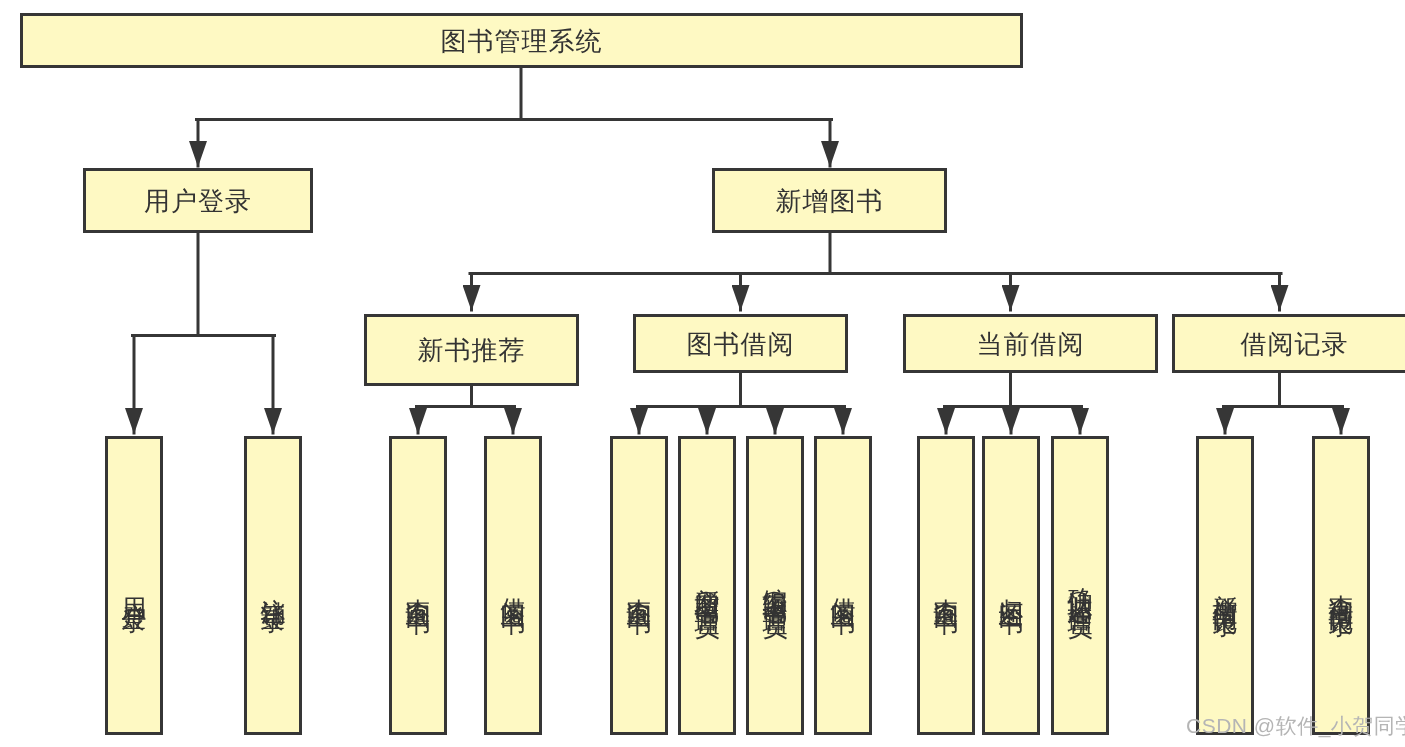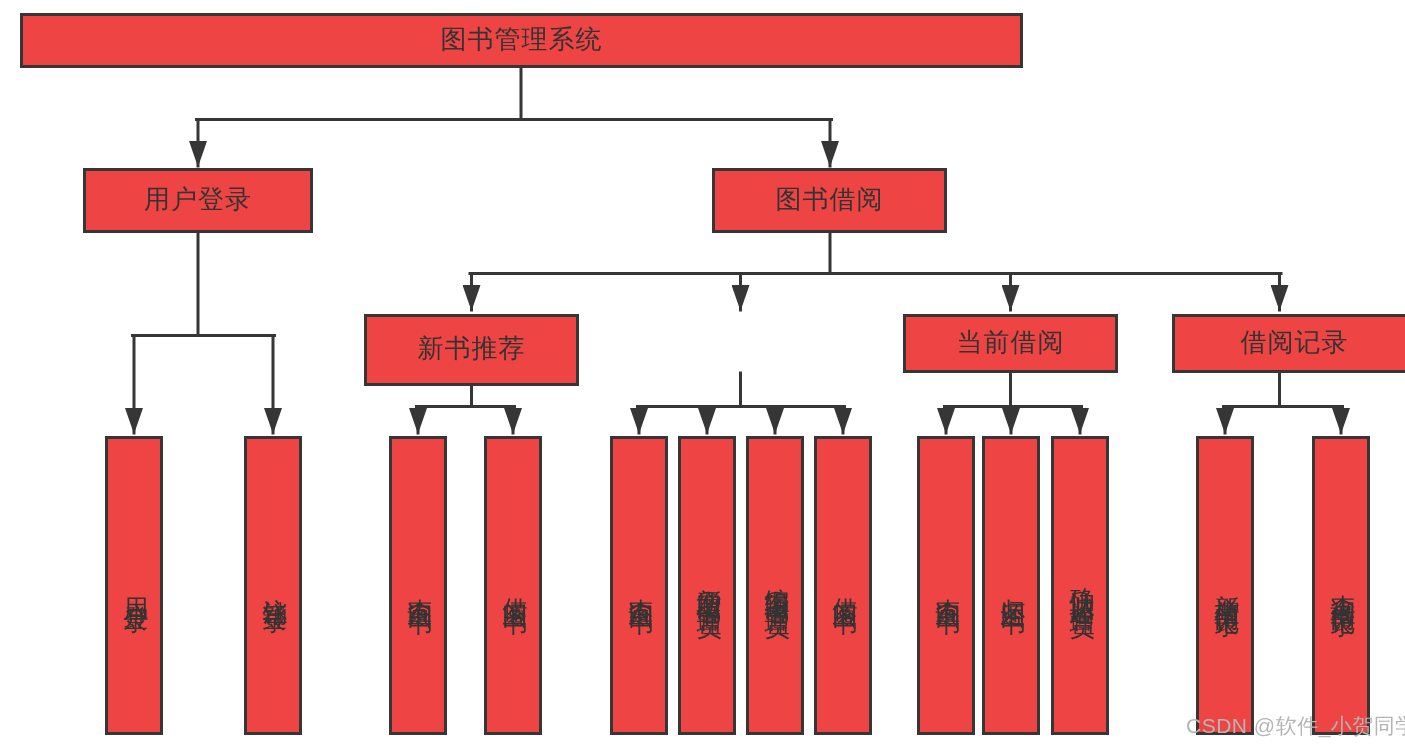--- a/index.html
+++ b/index.html
@@ -4,23 +4,23 @@
 <title>Diagram</title>
 <style>
   html,body{margin:0;padding:0;background:#fff;}
   .stage{
     position:relative;width:1405px;height:747px;background:#ffffff;
     font-family:"Liberation Sans","DejaVu Sans",sans-serif;overflow:hidden;
   }
   .wires{position:absolute;left:0;top:0;z-index:1;}
   .wires path{fill:none;stroke:#363636;stroke-width:3;stroke-linecap:square;}
   .box{
-    position:absolute;box-sizing:border-box;background:#ef4444;
+    position:absolute;box-sizing:border-box;background:#fef9c3;
     border:3px solid #363636;color:#333333;display:flex;
-    align-items:center;justify-content:center;z-index:2;font-family:Liberation Mono, monospace;
+    align-items:center;justify-content:center;z-index:2;
   }
   .box.h{font-size:26px;letter-spacing:1px;line-height:1;}
   .box.v{
     writing-mode:vertical-rl;text-orientation:mixed;
     font-size:25px;letter-spacing:4px;line-height:1;
   }
   .watermark{
     position:absolute;left:1186px;top:712px;z-index:3;
     font-size:21px;color:#b5b5b5;letter-spacing:0.5px;white-space:nowrap;
   }
@@ -67,24 +67,25 @@
     <path d="M1080 406.5 V433" marker-end="url(#arrow)"></path>
 
     <path d="M1279.5 373 V406.5 M1223.5 406.5 H1342.5"></path>
     <path d="M1225 406.5 V433" marker-end="url(#arrow)"></path>
     <path d="M1341 406.5 V433" marker-end="url(#arrow)"></path>
   </svg>
 
   <div class="box h" style="left:20px;top:13px;width:1003px;height:55px">图书管理系统</div>
 
   <div class="box h" style="left:83px;top:168px;width:230px;height:65px">用户登录</div>
-  <div class="box h" style="left:712px;top:168px;width:235px;height:65px">图书借阅</div>
+  <div class="box h" style="left:712px;top:168px;width:235px;height:65px">新增图书</div>
 
   <div class="box h" style="left:364px;top:314px;width:215px;height:72px">新书推荐</div>
-  <div class="box h" style="left:903px;top:314px;width:215px;height:59px">当前借阅</div>
+  <div class="box h" style="left:633px;top:314px;width:215px;height:59px">图书借阅</div>
+  <div class="box h" style="left:903px;top:314px;width:255px;height:59px">当前借阅</div>
   <div class="box h" style="left:1172px;top:314px;width:245px;height:59px">借阅记录</div>
 
   <div class="box v" style="left:105px;top:436px;width:58px;height:299px">用户登录</div>
   <div class="box v" style="left:244px;top:436px;width:58px;height:299px">注销登录</div>
 
   <div class="box v" style="left:389px;top:436px;width:58px;height:299px">查询图书</div>
   <div class="box v" style="left:484px;top:436px;width:58px;height:299px">借阅图书</div>
 
   <div class="box v" style="left:610px;top:436px;width:58px;height:299px">查询图书</div>
   <div class="box v" style="left:678px;top:436px;width:58px;height:299px">新增图书（管理员）</div>

